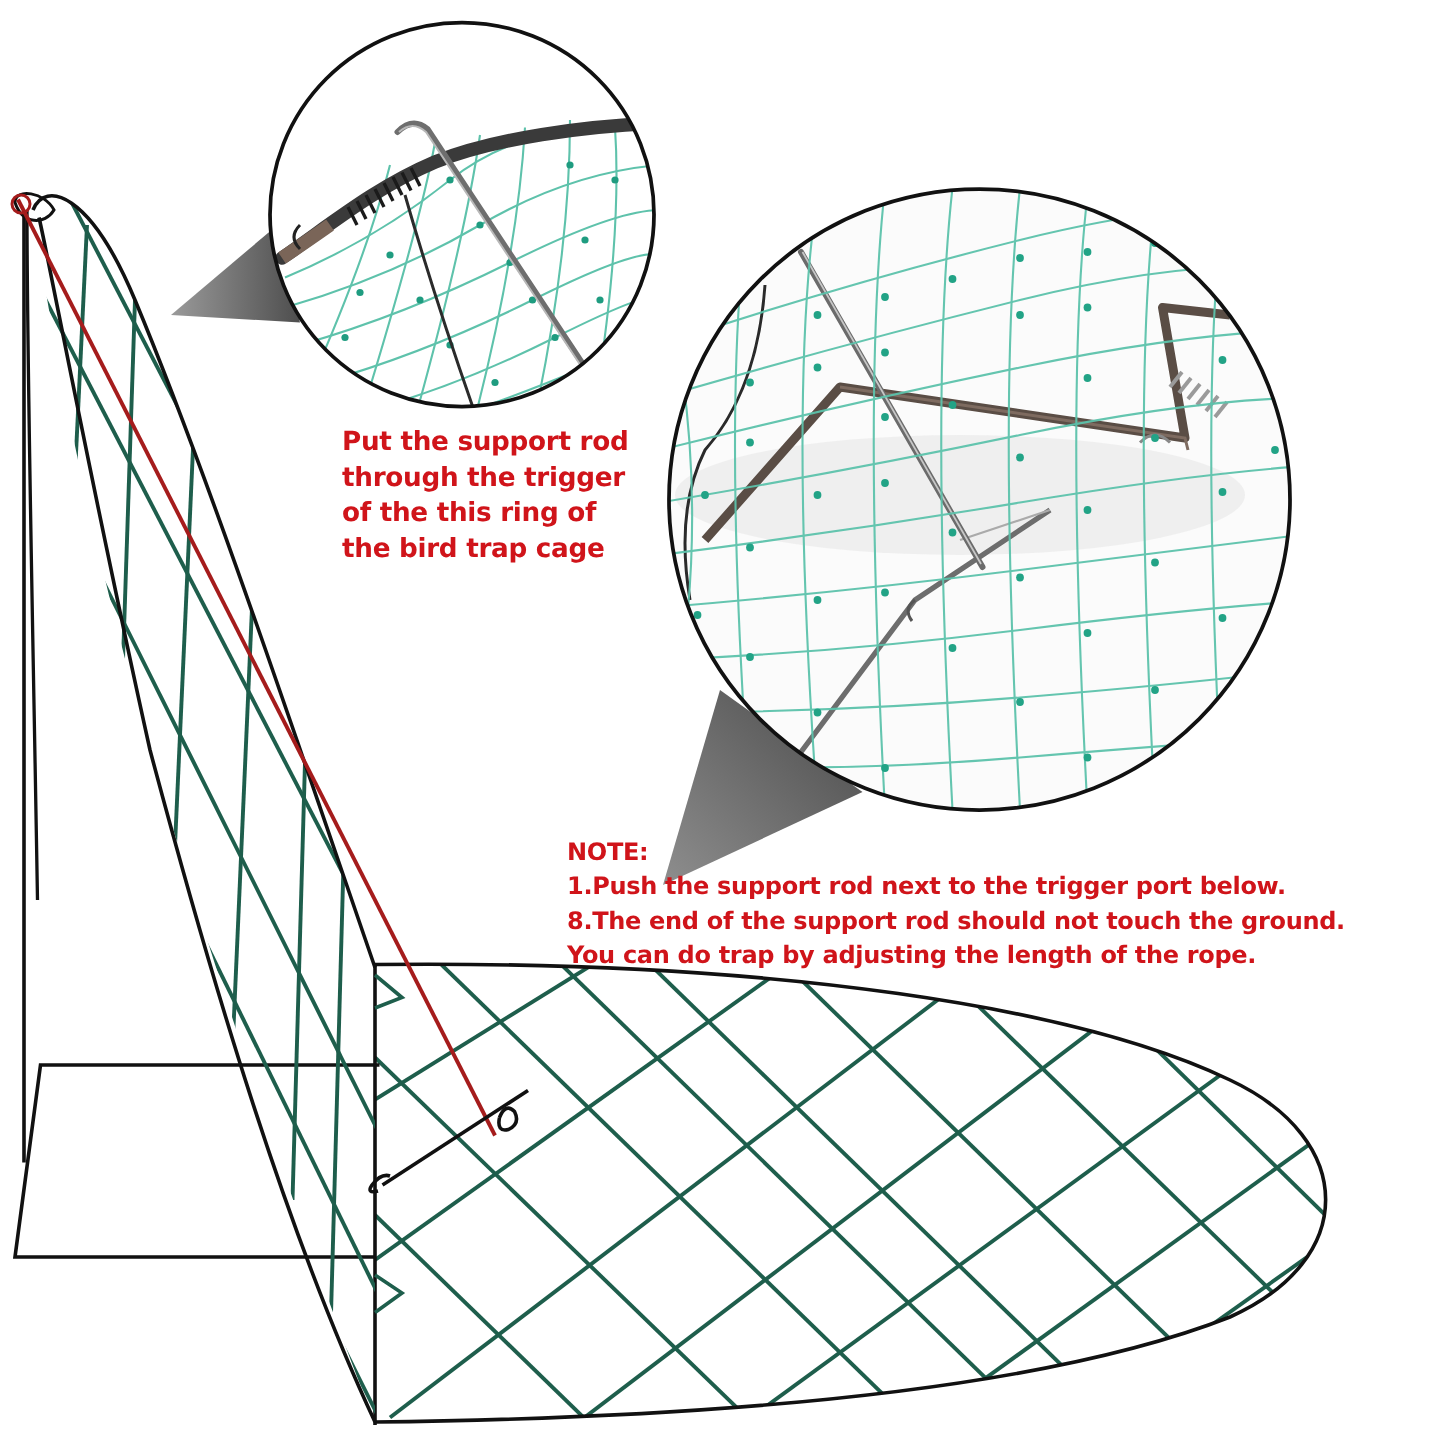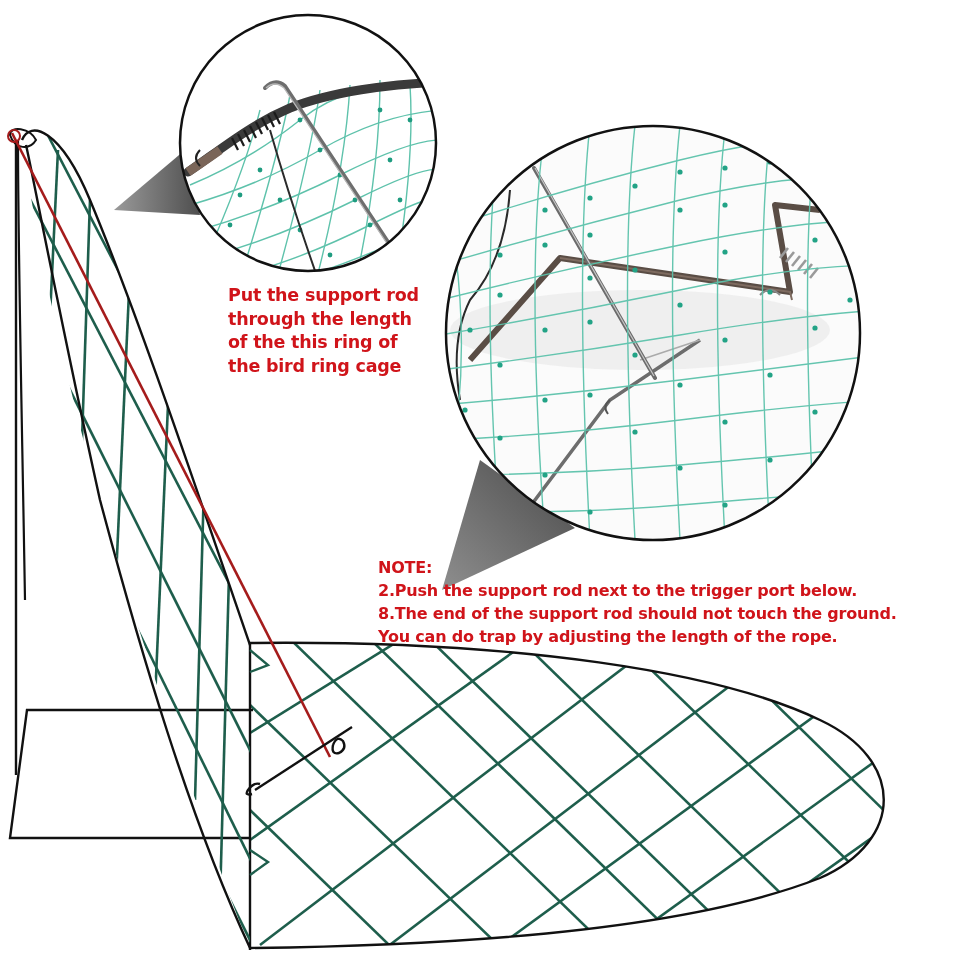--- a/index.html
+++ b/index.html
@@ -271,25 +271,25 @@
 
     <g stroke="#111" stroke-width="2.4" fill="none">
       <line x1="255" y1="790" x2="352" y2="727"></line>
       <path d="M333 745 q 4 -10 10 -4 q 4 8 -4 12 q -8 2 -6 -8"></path>
       <path d="M252 794 q -8 2 -4 -4 q 6 -8 12 -6"></path>
     </g>
   </svg>
 
   <div class="caption caption-1">
     <div>Put the support rod</div>
-    <div>through the length</div>
+    <div>through the trigger</div>
     <div>of the this ring of</div>
-    <div>the bird ring cage</div>
+    <div>the bird trap cage</div>
   </div>
 
   <div class="caption note">
     <div>NOTE:</div>
-    <div>2.Push the support rod next to the trigger port below.</div>
+    <div>1.Push the support rod next to the trigger port below.</div>
     <div>8.The end of the support rod should not touch the ground.</div>
     <div>You can do trap by adjusting the length of the rope.</div>
   </div>
 
 </div>
 
 </body></html>

